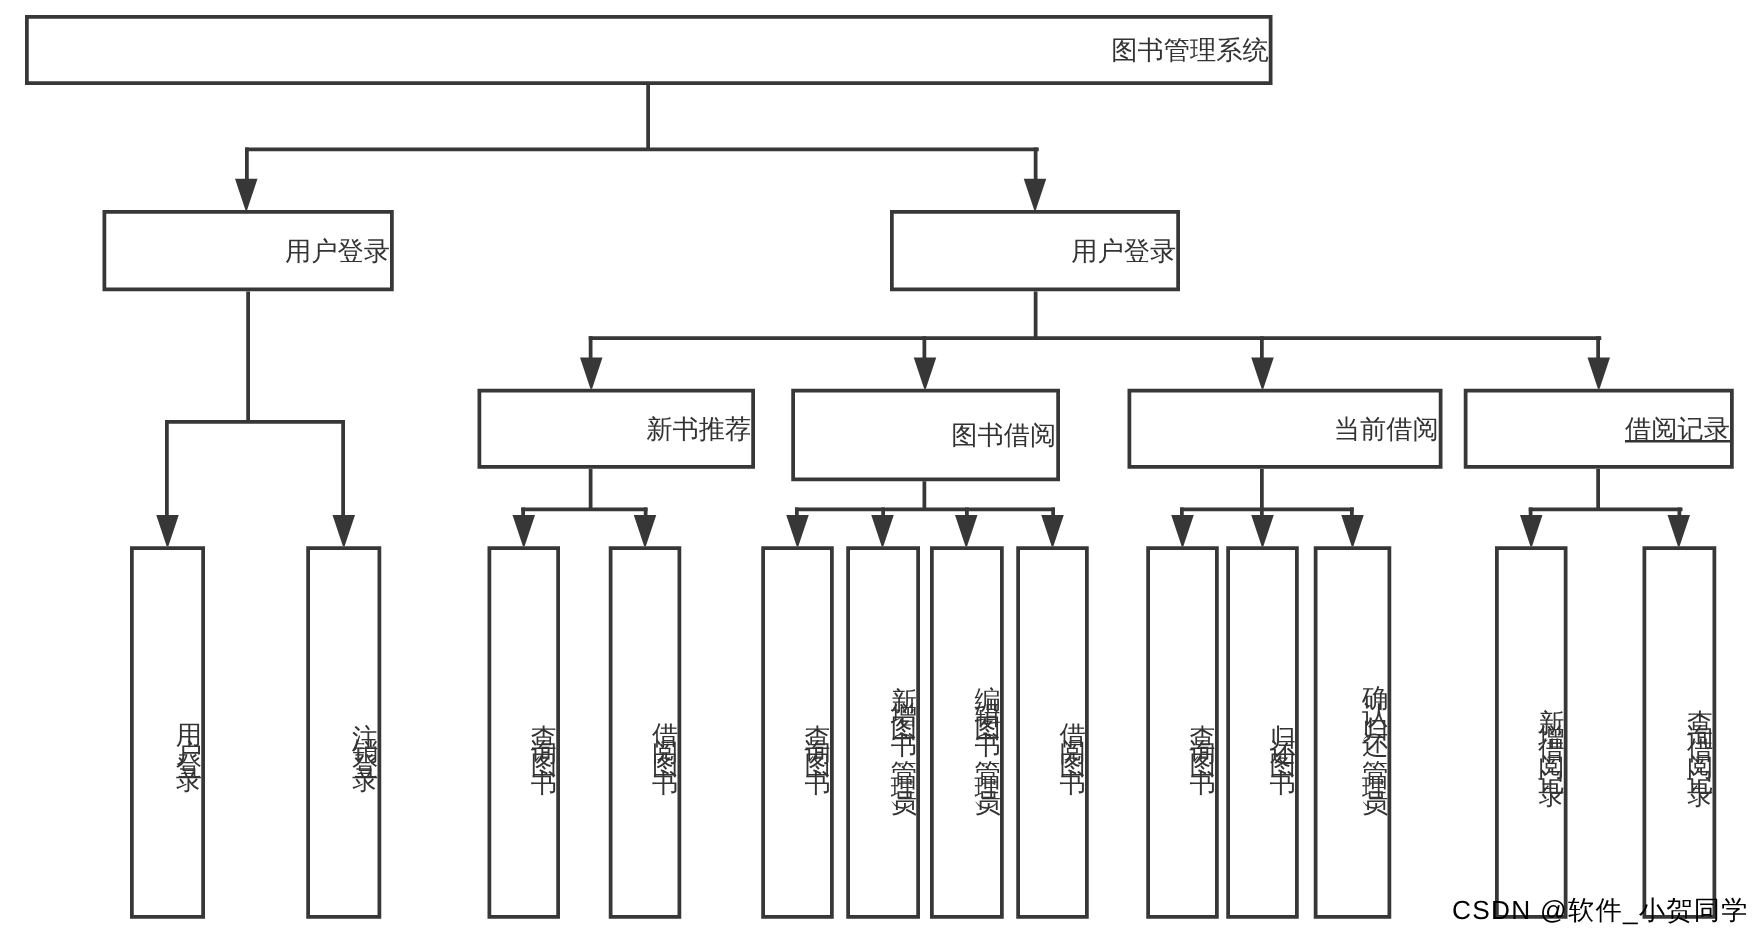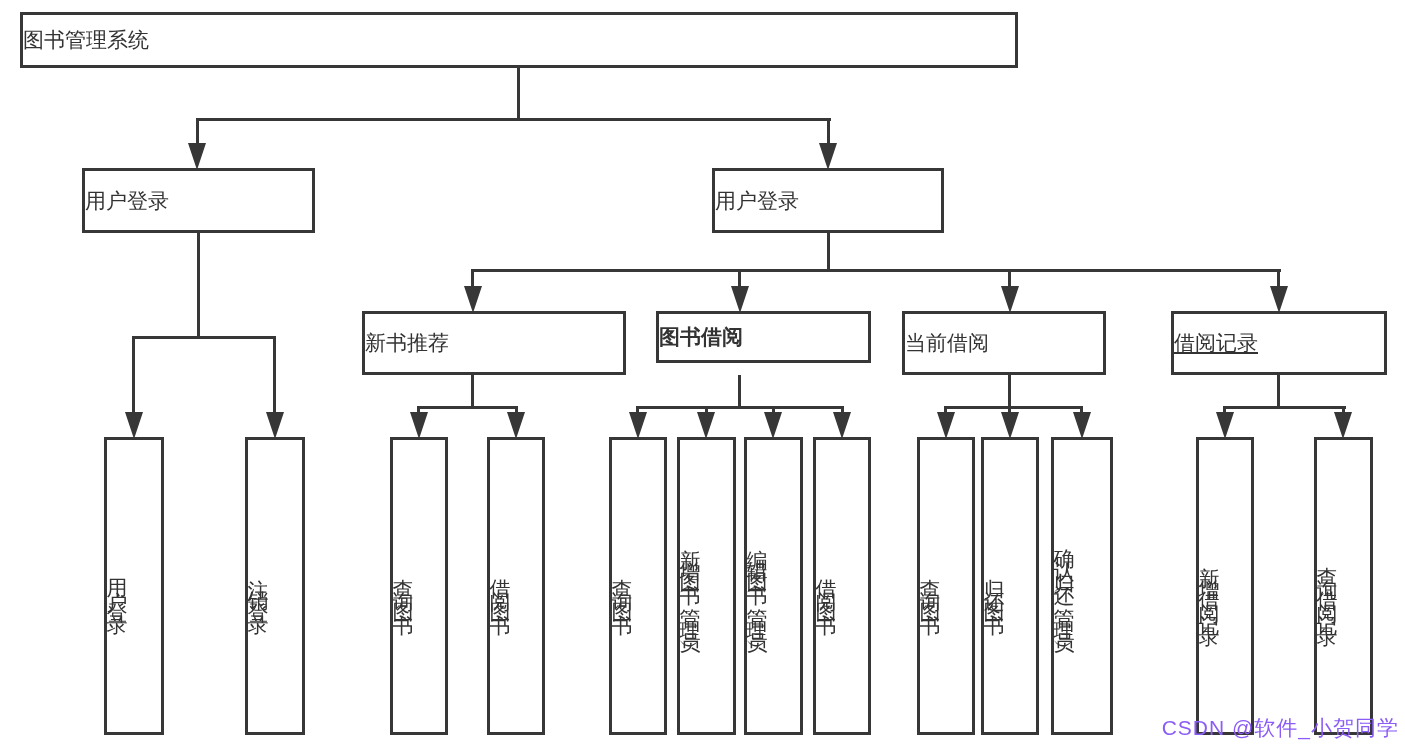--- a/index.html
+++ b/index.html
@@ -2,37 +2,37 @@
 <html><head>
 <meta charset="utf-8">
 <style>
   html,body{margin:0;padding:0;background:#ffffff;}
   .canvas{
     position:relative;width:1405px;height:747px;background:#ffffff;
     font-family:"Liberation Sans","DejaVu Sans",sans-serif;overflow:hidden;
   }
   .box{
     position:absolute;box-sizing:border-box;background:#ffffff;
-    border:3px solid #373737;display:flex;align-items:center;justify-content:flex-start;
+    border:3px solid #373737;display:flex;align-items:center;justify-content:flex-end;
     color:#333333;font-size:21px;white-space:nowrap;z-index:2;
   }
   .vtext{
     writing-mode:vertical-rl;text-orientation:mixed;
     letter-spacing:12px;line-height:1;
   }
   .vline{position:absolute;width:3px;background:#373737;z-index:1;}
   .hline{position:absolute;height:3px;background:#373737;z-index:1;}
   .arrow{
     position:absolute;width:0;height:0;z-index:1;
     border-left:9px solid transparent;border-right:9px solid transparent;
     border-top:27px solid #373737;
   }
   .watermark{
     position:absolute;right:6px;bottom:5px;z-index:5;
-    color:#8b5cf6;font-size:21px;letter-spacing:1px;
+    color:#000000;font-size:21px;letter-spacing:1px;
   }
 </style>
 </head>
 <body>
 
 <div class="canvas">
 
   <div class="box" style="left:20px;top:12px;width:998px;height:56px;">
     <span>图书管理系统</span>
   </div>
@@ -62,27 +62,27 @@
   <div class="hline" style="left:471px;top:269px;width:810px;"></div>
   <div class="vline" style="left:471px;top:269px;height:20px;"></div>
   <div class="arrow" style="left:464px;top:286px;"></div>
   <div class="vline" style="left:738px;top:269px;height:20px;"></div>
   <div class="arrow" style="left:731px;top:286px;"></div>
   <div class="vline" style="left:1008px;top:269px;height:20px;"></div>
   <div class="arrow" style="left:1001px;top:286px;"></div>
   <div class="vline" style="left:1277px;top:269px;height:20px;"></div>
   <div class="arrow" style="left:1270px;top:286px;"></div>
 
-  <div class="box" style="left:362px;top:311px;width:264px;height:64px;">
+  <div class="box" style="left:382px;top:311px;width:222px;height:64px;">
     <span>新书推荐</span>
   </div>
-  <div class="box" style="left:656px;top:311px;width:215px;height:52px;font-weight:bold;">
+  <div class="box" style="left:633px;top:311px;width:215px;height:74px;">
     <span>图书借阅</span>
   </div>
-  <div class="box" style="left:902px;top:311px;width:204px;height:64px;">
+  <div class="box" style="left:902px;top:311px;width:252px;height:64px;">
     <span>当前借阅</span>
   </div>
   <div class="box" style="left:1171px;top:311px;width:216px;height:64px;text-decoration:underline;">
     <span>借阅记录</span>
   </div>
 
   <div class="vline" style="left:471px;top:375px;height:33px;"></div>
   <div class="hline" style="left:417px;top:406px;width:101px;"></div>
   <div class="vline" style="left:417px;top:406px;height:9px;"></div>
   <div class="arrow" style="left:410px;top:412px;"></div>

